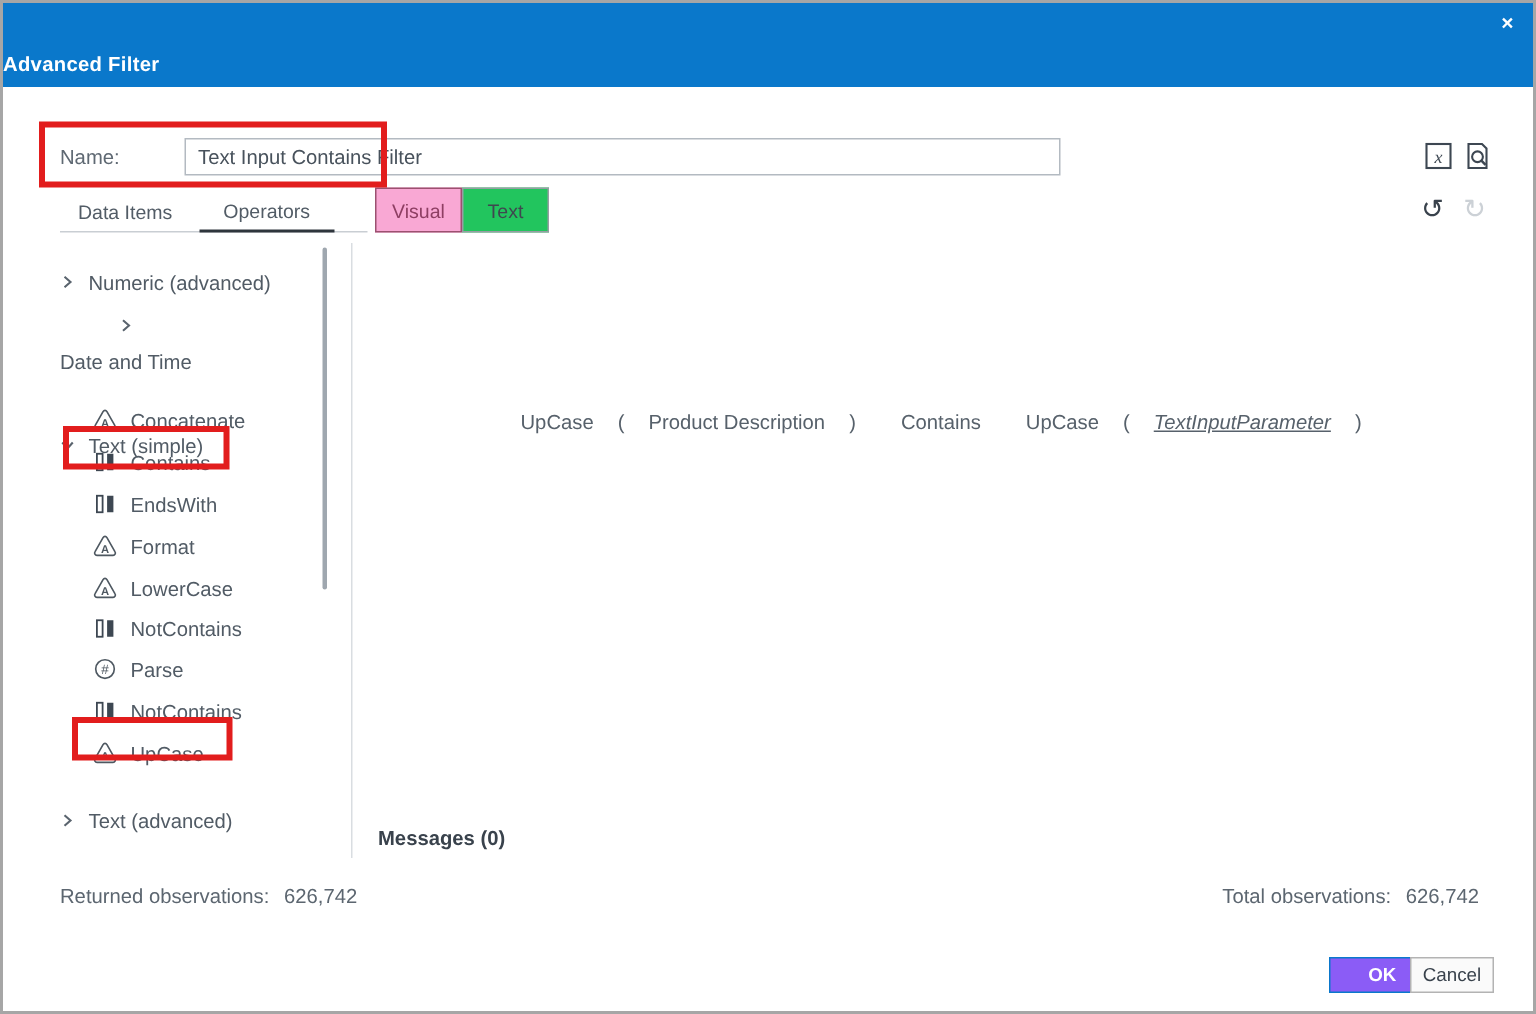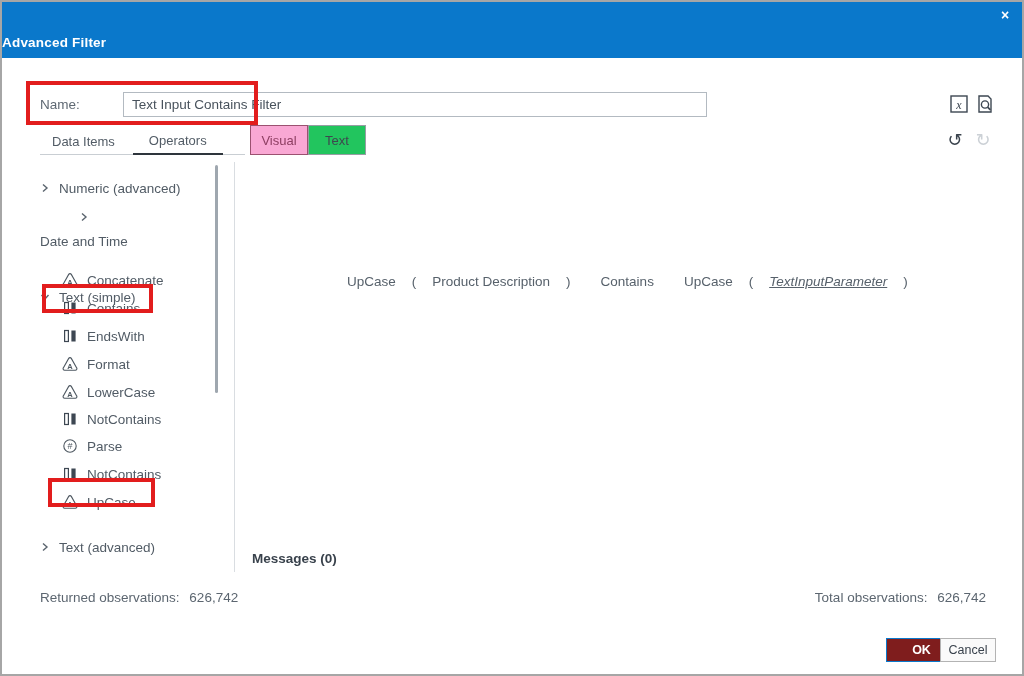--- a/index.html
+++ b/index.html
@@ -70,21 +70,21 @@
   .tok { cursor:default; }
   .tok.gap { margin:0 14px; }
   .tok.underline { text-decoration:underline;font-style:italic; }
   
   .messages-label { position:absolute; left:250px; top:549px; font-size:13.5px; font-weight:bold; color:#39424c; }
   .status-left  { position:absolute; left:38px;  top:588px; font-size:13.5px; color:#5c6670; }
   .status-right { position:absolute; right:36px; top:588px; font-size:13.5px; color:#5c6670; text-align:right; }
   .status-value { margin-left:6px; }
   
   .btn { position:absolute; top:636px; height:24px; font-size:12.5px; display:flex; align-items:center; justify-content:center; cursor:default; }
-  .btn-ok { left:884px; width:71px; background:#7f1d1d; border:1px solid #0a78cb; color:#ffffff; font-weight:bold; }
+  .btn-ok { left:884px; width:71px; background:#8b5cf6; border:1px solid #0a78cb; color:#ffffff; font-weight:bold; }
   .btn-cancel { left:938px; width:56px; background:#fafafa; border:1px solid #b3b3b3; color:#39424c; }
 </style>
 </head>
 <body>
 
 <div id="dialog">
 
   <div class="titlebar">
     <span class="title">Advanced Filter</span>
   </div>

